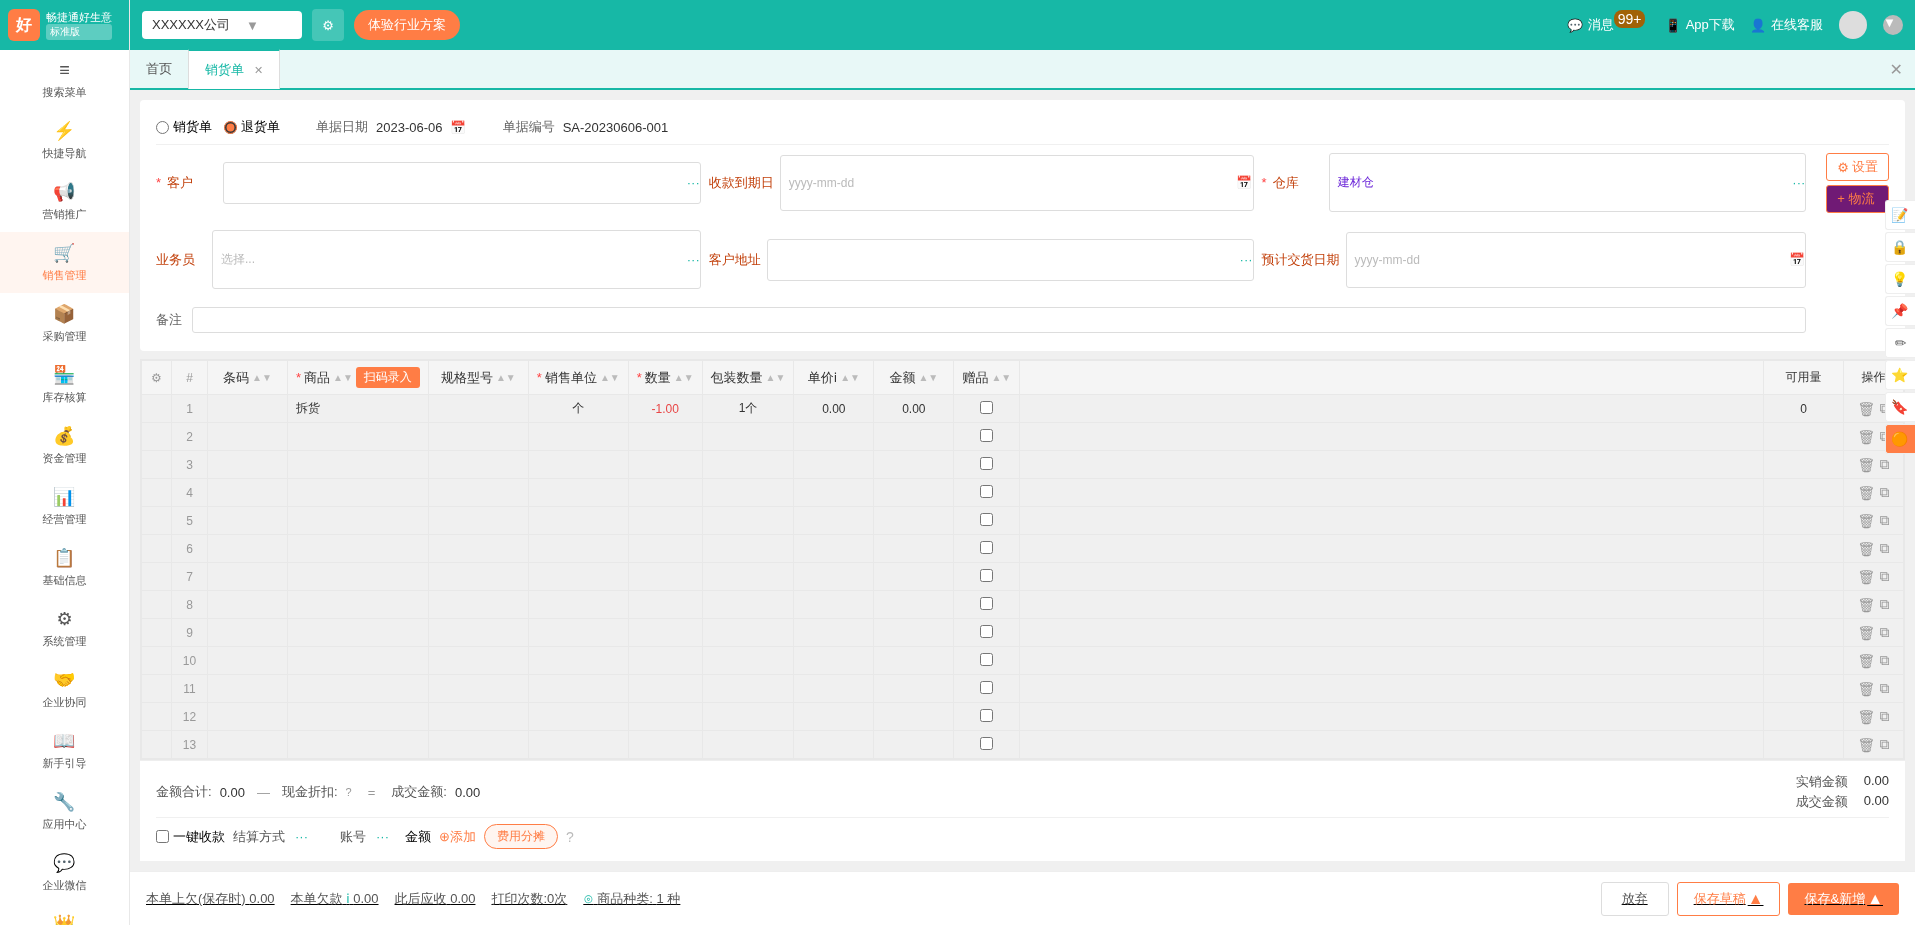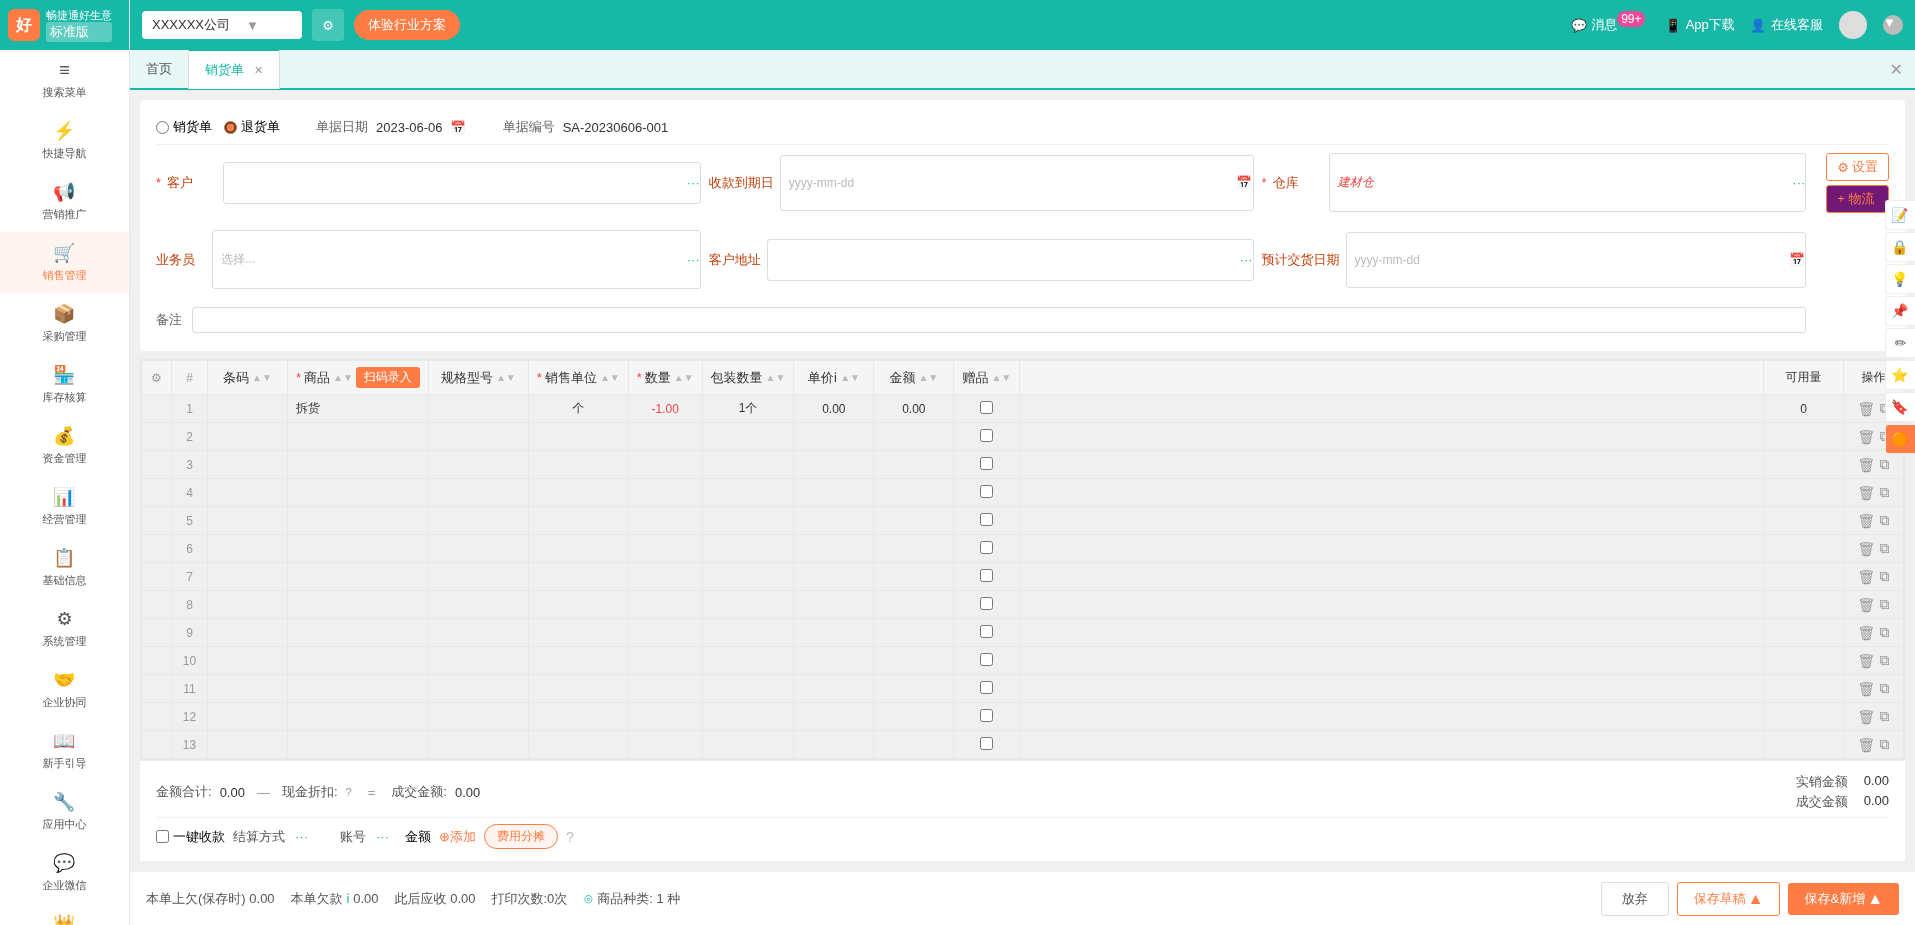--- a/index.html
+++ b/index.html
@@ -3,38 +3,38 @@
   <meta charset="utf-8">
   <style>
     * { box-sizing: border-box; margin: 0; padding: 0; font-family: 'Microsoft YaHei', Arial, sans-serif; font-size: 13px; }
     body { width: 1915px; height: 925px; overflow: hidden; background: #f5f5f5; display: flex; }
 
     
     .sidebar { width: 130px; background: #fff; display: flex; flex-direction: column; border-right: 1px solid #e8e8e8; height: 925px; }
     .sidebar-logo { background: #17b8a6; padding: 10px 8px; display: flex; align-items: center; gap: 6px; height: 50px; }
     .sidebar-logo-icon { width: 32px; height: 32px; background: #ff7d45; border-radius: 6px; display: flex; align-items: center; justify-content: center; color: #fff; font-size: 16px; font-weight: bold; }
     .sidebar-logo-text { color: #fff; font-size: 11px; line-height: 1.3; }
-    .sidebar-logo-badge { background: rgba(255,255,255,0.3); font-size: 13px; color: #fff; padding: 1px 4px; border-radius: 3px; }
+    .sidebar-logo-badge { background: rgba(255,255,255,0.3); font-size: 10px; color: #fff; padding: 1px 4px; border-radius: 3px; }
     .sidebar-item { display: flex; flex-direction: column; align-items: center; padding: 10px 5px; cursor: pointer; color: #555; gap: 4px; }
     .sidebar-item.active { background: #fff5f0; color: #ff7d45; }
     .sidebar-item .icon { font-size: 18px; }
     .sidebar-item .label { font-size: 11px; text-align: center; }
 
     
     .main { flex: 1; display: flex; flex-direction: column; height: 925px; overflow: hidden; }
 
     
     .topbar { height: 50px; background: #17b8a6; display: flex; align-items: center; padding: 0 12px; gap: 10px; }
     .company-select { background: #fff; border: none; border-radius: 4px; padding: 5px 10px; font-size: 13px; color: #333; display: flex; align-items: center; gap: 16px; cursor: pointer; min-width: 160px; }
     .company-select .arrow { color: #999; }
     .gear-btn { width: 32px; height: 32px; background: rgba(255,255,255,0.2); border-radius: 4px; display: flex; align-items: center; justify-content: center; cursor: pointer; color: #fff; }
     .trial-btn { background: #ff7d45; color: #fff; border: none; border-radius: 15px; padding: 6px 14px; cursor: pointer; font-size: 13px; }
     .topbar-right { margin-left: auto; display: flex; align-items: center; gap: 16px; color: #fff; }
     .topbar-right-item { display: flex; align-items: center; gap: 4px; cursor: pointer; font-size: 12px; }
-    .notif-badge { background: #ec4899; color: #fff; font-size: 12px; border-radius: 8px; padding: 1px 4px; position: relative; top: -6px; left: -4px; }
+    .notif-badge { background: #a16207; color: #fff; font-size: 14px; border-radius: 8px; padding: 1px 4px; position: relative; top: -6px; left: -4px; }
     .avatar { width: 28px; height: 28px; background: #ddd; border-radius: 50%; }
 
     
     .tabbar { height: 40px; background: #e8f8f7; display: flex; align-items: center; padding: 0 0; border-bottom: 2px solid #17b8a6; }
     .tab { padding: 0 16px; height: 40px; display: flex; align-items: center; gap: 6px; cursor: pointer; color: #555; font-size: 13px; }
     .tab.active { background: #fff; color: #17b8a6; border-top: 2px solid #17b8a6; border-left: 1px solid #ddd; border-right: 1px solid #ddd; }
     .tab .close { color: #999; font-size: 11px; margin-left: 4px; }
     .tab-close-all { margin-left: auto; padding: 0 12px; color: #999; cursor: pointer; font-size: 16px; }
 
     
@@ -113,21 +113,21 @@
     .pay-account { color: #555; margin-left: 24px; }
     .add-btn { color: #ff7d45; cursor: pointer; font-size: 18px; display: flex; align-items: center; }
     .fee-btn { background: #fff; border: 1px solid #ff7d45; color: #ff7d45; border-radius: 14px; padding: 3px 12px; cursor: pointer; font-size: 12px; }
     .fee-btn.active { background: #fff5f0; }
     .help-icon { color: #bbb; cursor: pointer; font-size: 14px; }
     .sum-row { display: flex; justify-content: space-between; gap: 16px; font-size: 13px; }
     .sum-label { color: #555; }
     .sum-value { color: #333; font-weight: 500; }
 
     
-    .action-bar { height: 54px; background: #fff; border-top: 1px solid #eee; display: flex; align-items: center; padding: 0 16px; gap: 16px; }
+    .action-bar { height: 54px; background: #fff; border-top: 1px solid #eee; display: flex; align-items: center; padding: 0 16px; gap: 16px; text-decoration: underline; }
     .action-info { display: flex; align-items: center; gap: 16px; font-size: 12px; color: #555; flex: 1; }
     .action-info span { white-space: nowrap; }
     .print-info { color: #555; }
     .action-btns { display: flex; align-items: center; gap: 8px; }
     .btn-abandon { background: #fff; border: 1px solid #ddd; color: #555; border-radius: 3px; padding: 7px 20px; cursor: pointer; font-size: 13px; }
     .btn-save-draft { background: #fff; border: 1px solid #ff7d45; color: #ff7d45; border-radius: 3px; padding: 7px 16px; cursor: pointer; font-size: 13px; display: flex; align-items: center; gap: 2px; }
     .btn-save-new { background: #ff7d45; border: none; color: #fff; border-radius: 3px; padding: 7px 16px; cursor: pointer; font-size: 13px; display: flex; align-items: center; gap: 2px; }
     .btn-arrow { font-size: 16px; }
 
     
@@ -297,21 +297,21 @@
               <span class="field-label">收款到期日</span>
               <div class="field-input-wrap">
                 <span class="field-input-inner">yyyy-mm-dd</span>
                 <span class="field-cal">📅</span>
               </div>
             </div>
             <div class="form-field">
               <span style="color:#ff4444;">*</span>
               <span class="field-label">仓库</span>
               <div class="field-input-wrap">
-                <span class="field-input-inner" style="color:#ef4444;font-style:italic;">建材仓</span>
+                <span class="field-input-inner" style="color:#6d28d9;">建材仓</span>
                 <span class="field-dots">···</span>
               </div>
             </div>
           </div>
           <div class="form-row">
             <div class="form-field">
               <span class="field-label">业务员</span>
               <div class="field-input-wrap" style="min-width:200px;">
                 <span class="field-input-inner">选择...</span>
                 <span class="field-dots">···</span>

